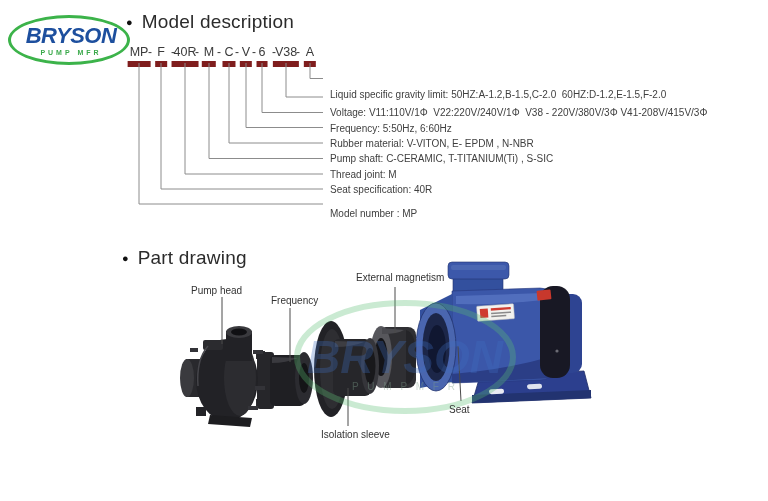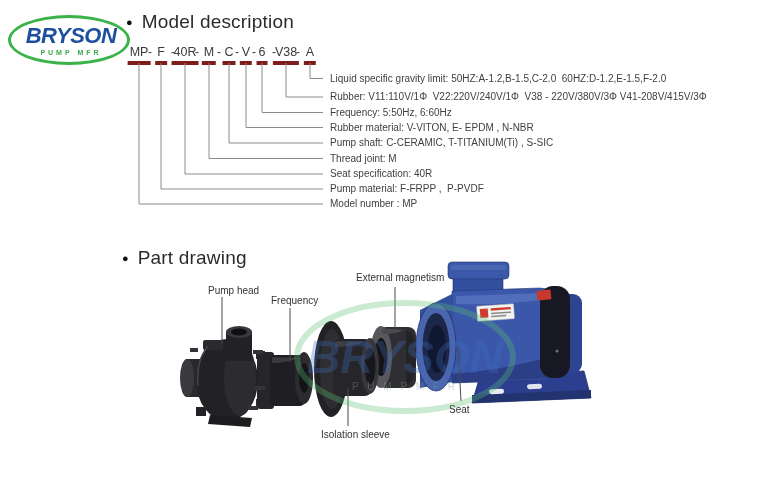--- a/index.html
+++ b/index.html
@@ -25,31 +25,31 @@
   }
   
   .heading { position:absolute; display:flex; align-items:center; gap:9px; color:#2b2b2b; }
   .heading .bullet { font-size:11px; color:#111; line-height:1; }
   .heading .htext { font-size:19px; letter-spacing:0.2px; }
   #heading-model { left:126px; top:11px; }
   #heading-parts { left:122px; top:247px; }
   
   .code-seg {
     position:absolute; top:46px; transform:translateX(-50%);
-    font-size:12.5px; color:#3a3a3a; border-bottom:4px solid #7f1d1d;
+    font-size:12.5px; color:#3a3a3a; border-bottom:6px solid #7f1d1d;
     padding:0 2px 1px 2px; white-space:pre; line-height:1.1;
   }
   .code-dash {
     position:absolute; top:46px; transform:translateX(-50%);
     font-size:12px; color:#3a3a3a; line-height:1.1;
   }
   
   .row-text {
     position:absolute; left:330px; font-size:10px; color:#3f3f3f;
-    white-space:pre; line-height:12px;
+    white-space:pre; line-height:12px;margin-top:16px;
   }
   
   .part-label {
     position:absolute; font-size:10px; color:#333; white-space:nowrap; z-index:3;
   }
   
   #art { position:absolute; left:0; top:0; z-index:1; }
 </style>
 </head>
 <body>
@@ -83,30 +83,29 @@
   <span class="code-dash" style="left:237px">-</span>
   <span class="code-seg" style="left:246px">V</span>
   <span class="code-dash" style="left:254px">-</span>
   <span class="code-seg" style="left:262px">6</span>
   <span class="code-dash" style="left:274px">-</span>
   <span class="code-seg" style="left:286px">V38</span>
   <span class="code-dash" style="left:298px">-</span>
   <span class="code-seg" style="left:310px">A</span>
 
   <div class="row-text" style="top:72.5px">Liquid specific gravity limit: 50HZ:A-1.2,B-1.5,C-2.0  60HZ:D-1.2,E-1.5,F-2.0</div>
-  <div class="row-text" style="top:91px">Rubber: V11:110V/1Φ  V22:220V/240V/1Φ  V38 - 220V/380V/3Φ V41-208V/415V/3Φ</div>
+  <div class="row-text" style="top:91px">Voltage: V11:110V/1Φ  V22:220V/240V/1Φ  V38 - 220V/380V/3Φ V41-208V/415V/3Φ</div>
   <div class="row-text" style="top:106.5px">Frequency: 5:50Hz, 6:60Hz</div>
   <div class="row-text" style="top:137px">Pump shaft: C-CERAMIC, T-TITANIUM(Ti) , S-SIC</div>
   <div class="row-text" style="top:121.5px">Rubber material: V-VITON, E- EPDM , N-NBR</div>
   <div class="row-text" style="top:152.5px">Thread joint: M</div>
   <div class="row-text" style="top:168px">Seat specification: 40R</div>
-  <div class="row-text" style="top:183px">Pump material: F-FRPP ,  P-PVDF</div>
-  <div class="row-text" style="top:198px">Model number : MP</div>
-
-  <div class="part-label" style="left:208px; top:285px">Pump head</div>
+  <div class="row-text" style="top:192px">Model number : MP</div>
+
+  <div class="part-label" style="left:191px; top:285px">Pump head</div>
   <div class="part-label" style="left:271px; top:295px">Frequency</div>
   <div class="part-label" style="left:356px; top:272px">External magnetism</div>
   <div class="part-label" style="left:321px; top:429px">Isolation sleeve</div>
   <div class="part-label" style="left:449px; top:404px">Seat</div>
 
   <svg id="art" width="768" height="501" viewBox="0 0 768 501">
 
     <g stroke="#8c8c8c" stroke-width="1" fill="none">
       <polyline points="310,63 310,78.5 323,78.5"></polyline>
       <polyline points="286,63 286,97 323,97"></polyline>

